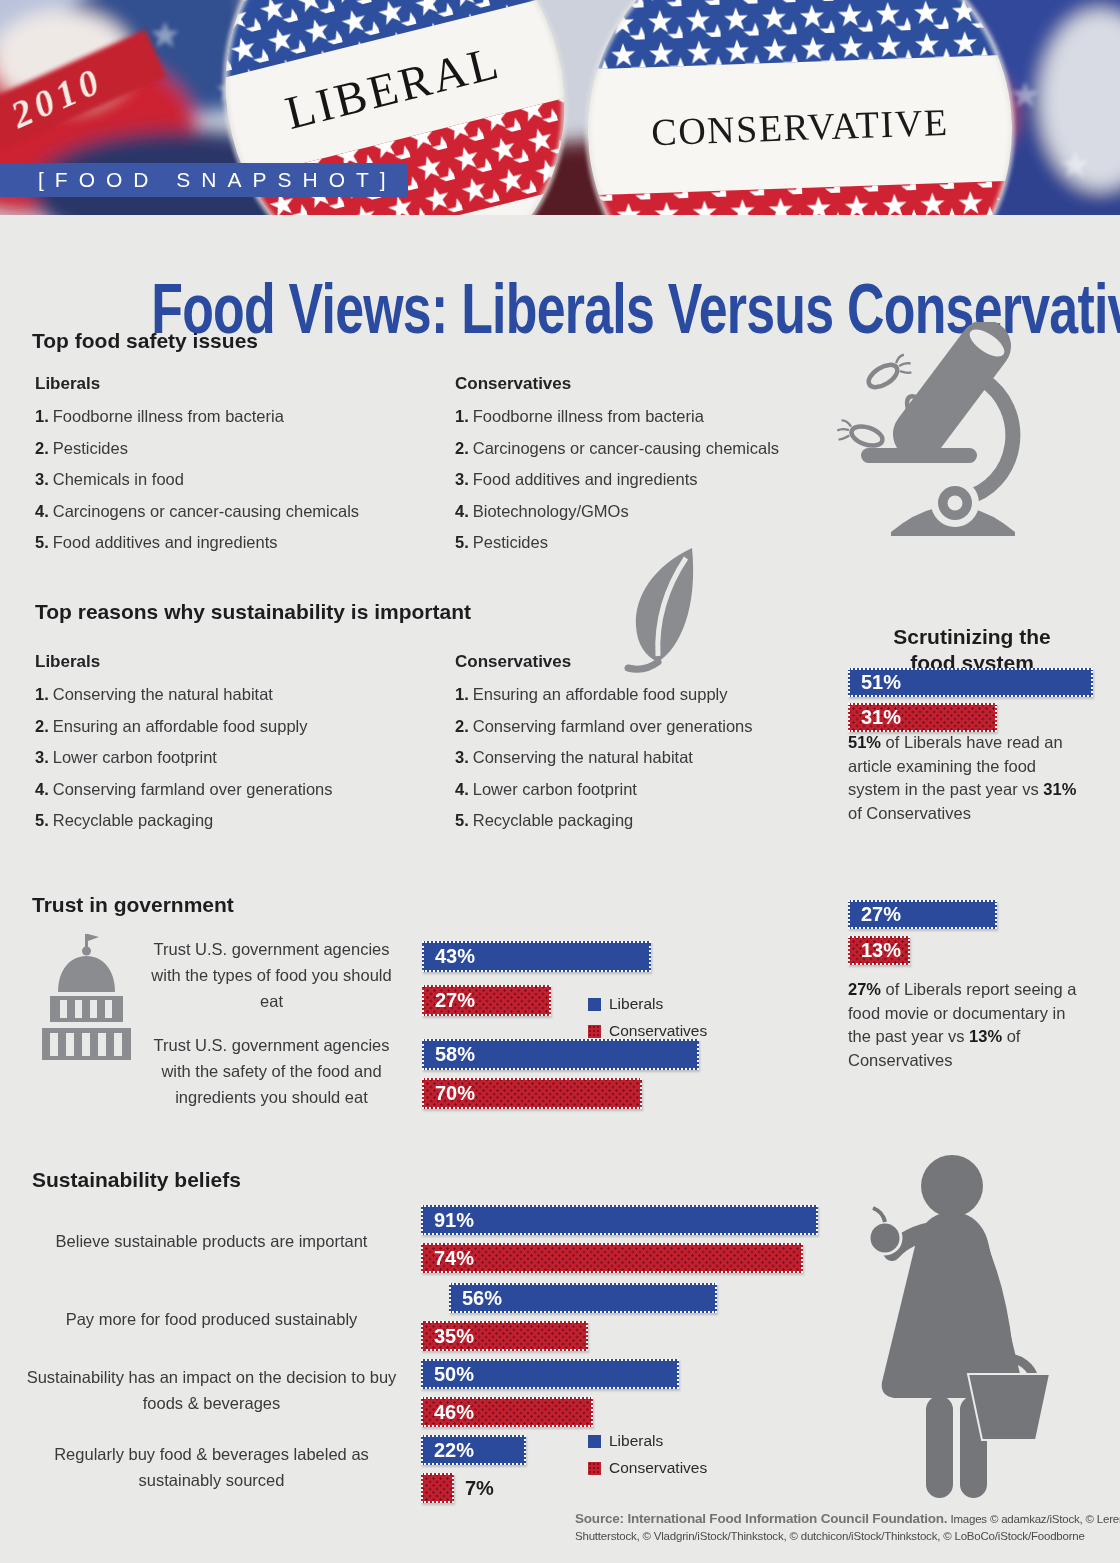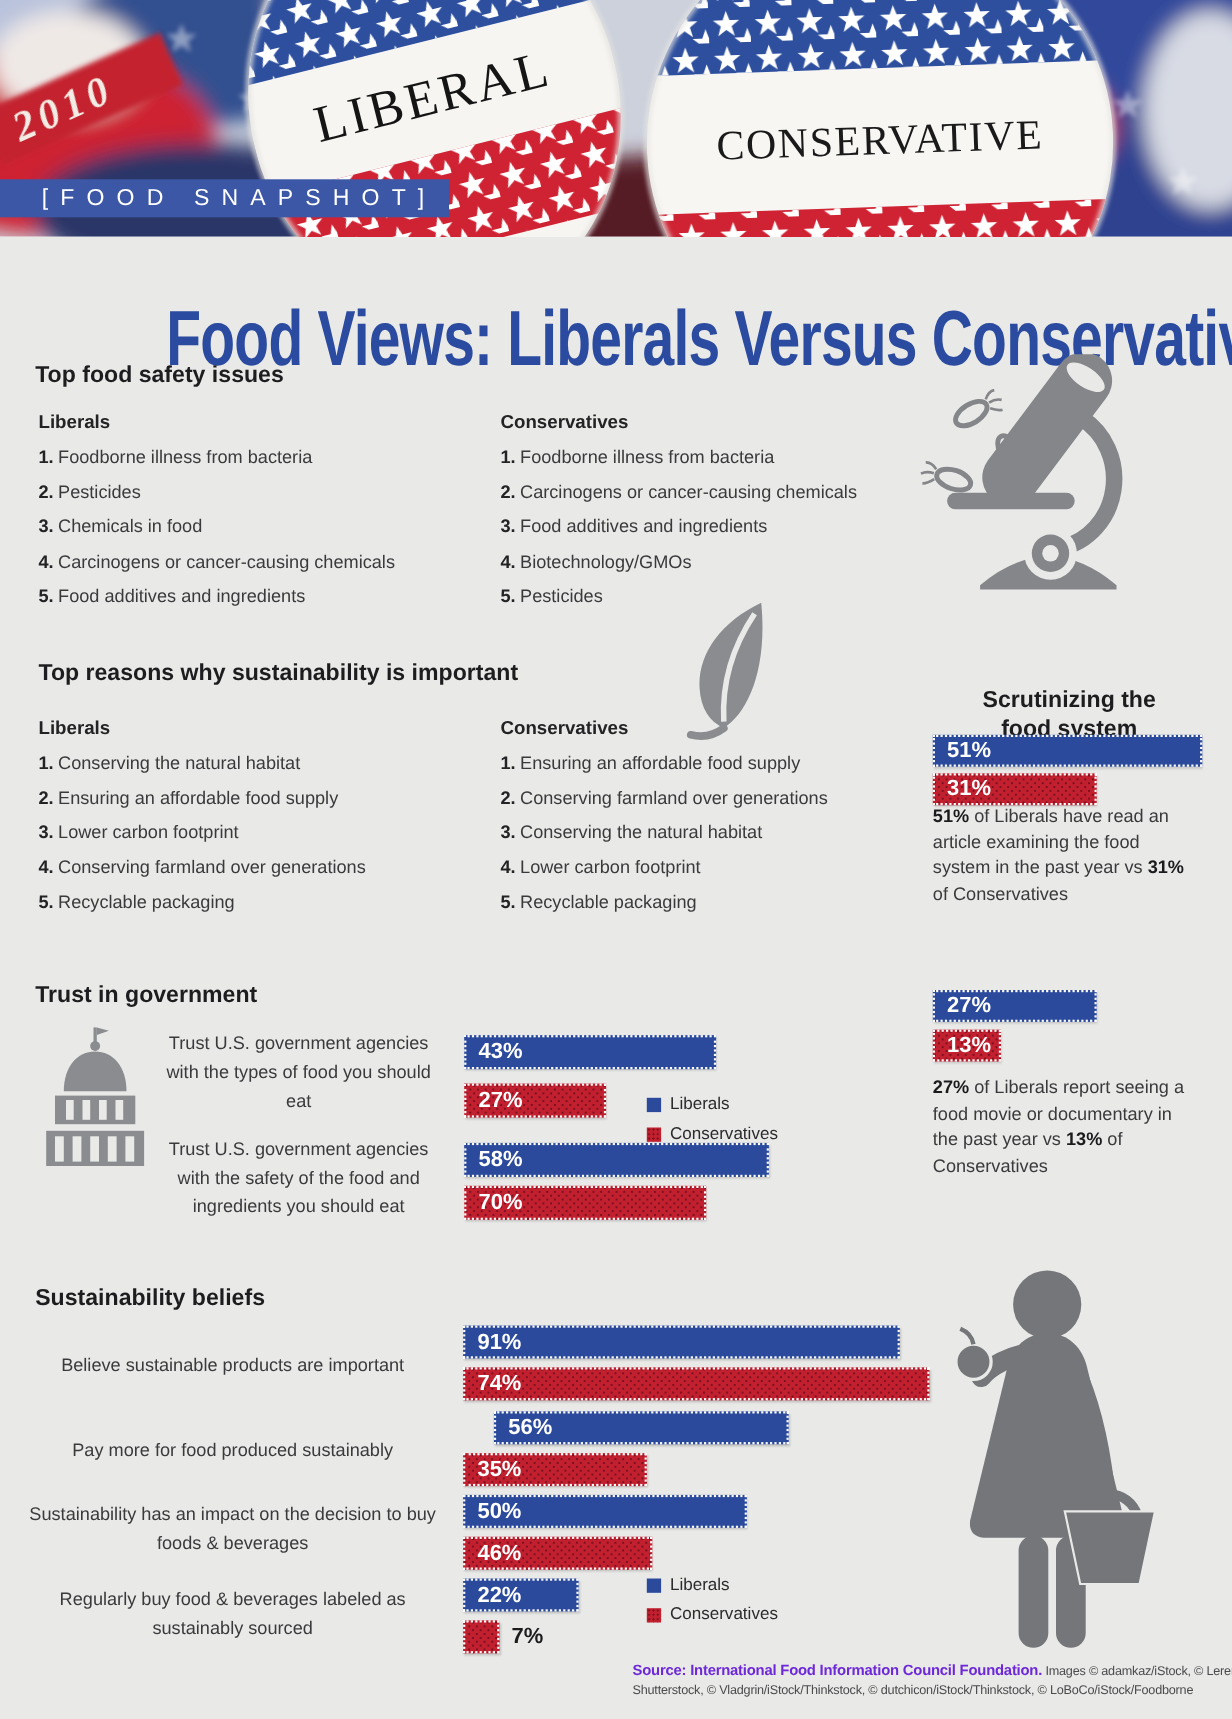--- a/index.html
+++ b/index.html
@@ -48,21 +48,21 @@
   .legend .li{display:flex;align-items:center;margin-bottom:9px;font-size:15.5px;color:#2b2b2d;}
   .sw{width:13px;height:13px;margin-right:8px;flex:0 0 13px;}
   .sw.blue{background:#2b4a9c;}
   .sw.red{background-color:#c2202f;
        background-image:radial-gradient(circle,#7e1120 .9px,transparent 1.1px);
        background-size:4px 4px;}
 
   .scruth{font-size:21px;line-height:26px;font-weight:bold;color:#1d1d1f;text-align:center;}
 
   .source{font-size:11.5px;color:#4b4b4d;letter-spacing:-0.2px;line-height:17px;white-space:nowrap;}
-  .source .sbold{font-weight:bold;font-size:13.5px;color:#6d28d9;}
+  .source .sbold{font-weight:bold;font-size:13.5px;color:#737373;}
 </style>
 </head>
 <body>
 
 <div class="page">
 
   <div class="hero">
     <svg width="1120" height="215" viewBox="0 0 1120 215">
       <defs>
         <filter id="f1" x="-40%" y="-40%" width="180%" height="180%">
@@ -306,21 +306,21 @@
     </div>
   </div>
 
   <div class="abs h2" style="left:32px;top:1168px;">Sustainability beliefs</div>
 
   <div class="abs rowlabel" style="left:20px;top:1228px;width:383px;">Believe sustainable products are important</div>
   <div class="abs" style="left:421px;top:1205px;">
     <div class="bar blue h30 bargap8" style="width: 397px;">
       <span>91%</span>
     </div>
-    <div class="bar red h30" style="width: 424px;">
+    <div class="bar red h30" style="width: 382px;">
       <span>74%</span>
     </div>
   </div>
 
   <div class="abs rowlabel" style="left:20px;top:1306px;width:383px;">Pay more for food produced sustainably</div>
   <div class="abs" style="left:421px;top:1283px;">
     <div class="bar blue h30 bargap8" style="width: 268px; margin-left: 28px;">
       <span>56%</span>
     </div>
     <div class="bar red h30" style="width: 167px;">

